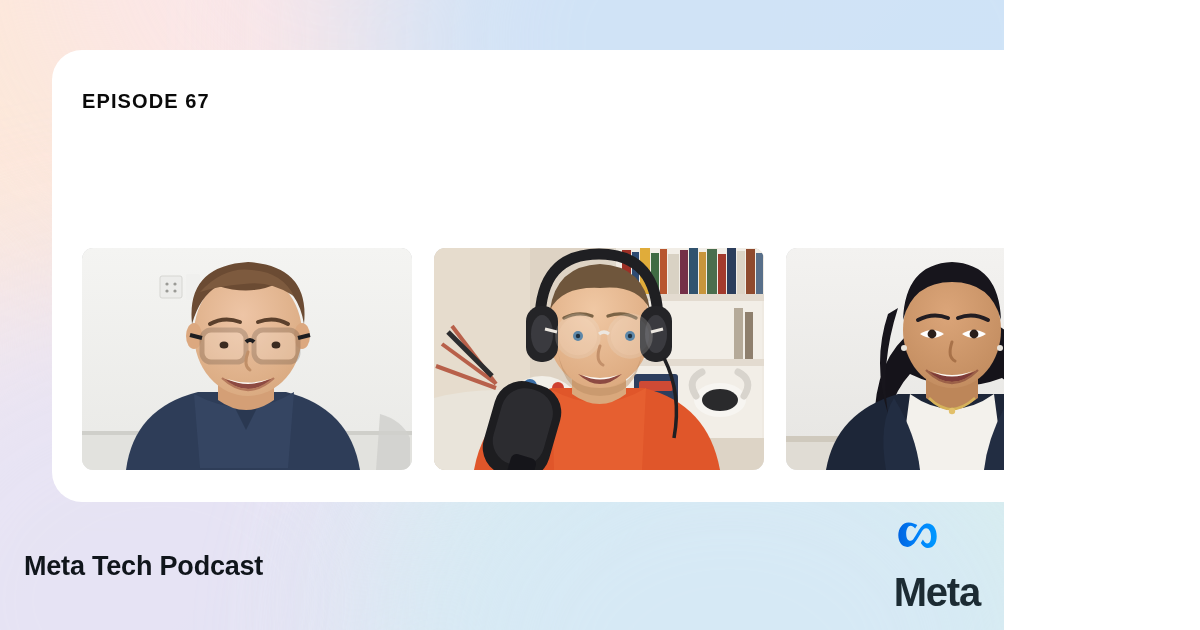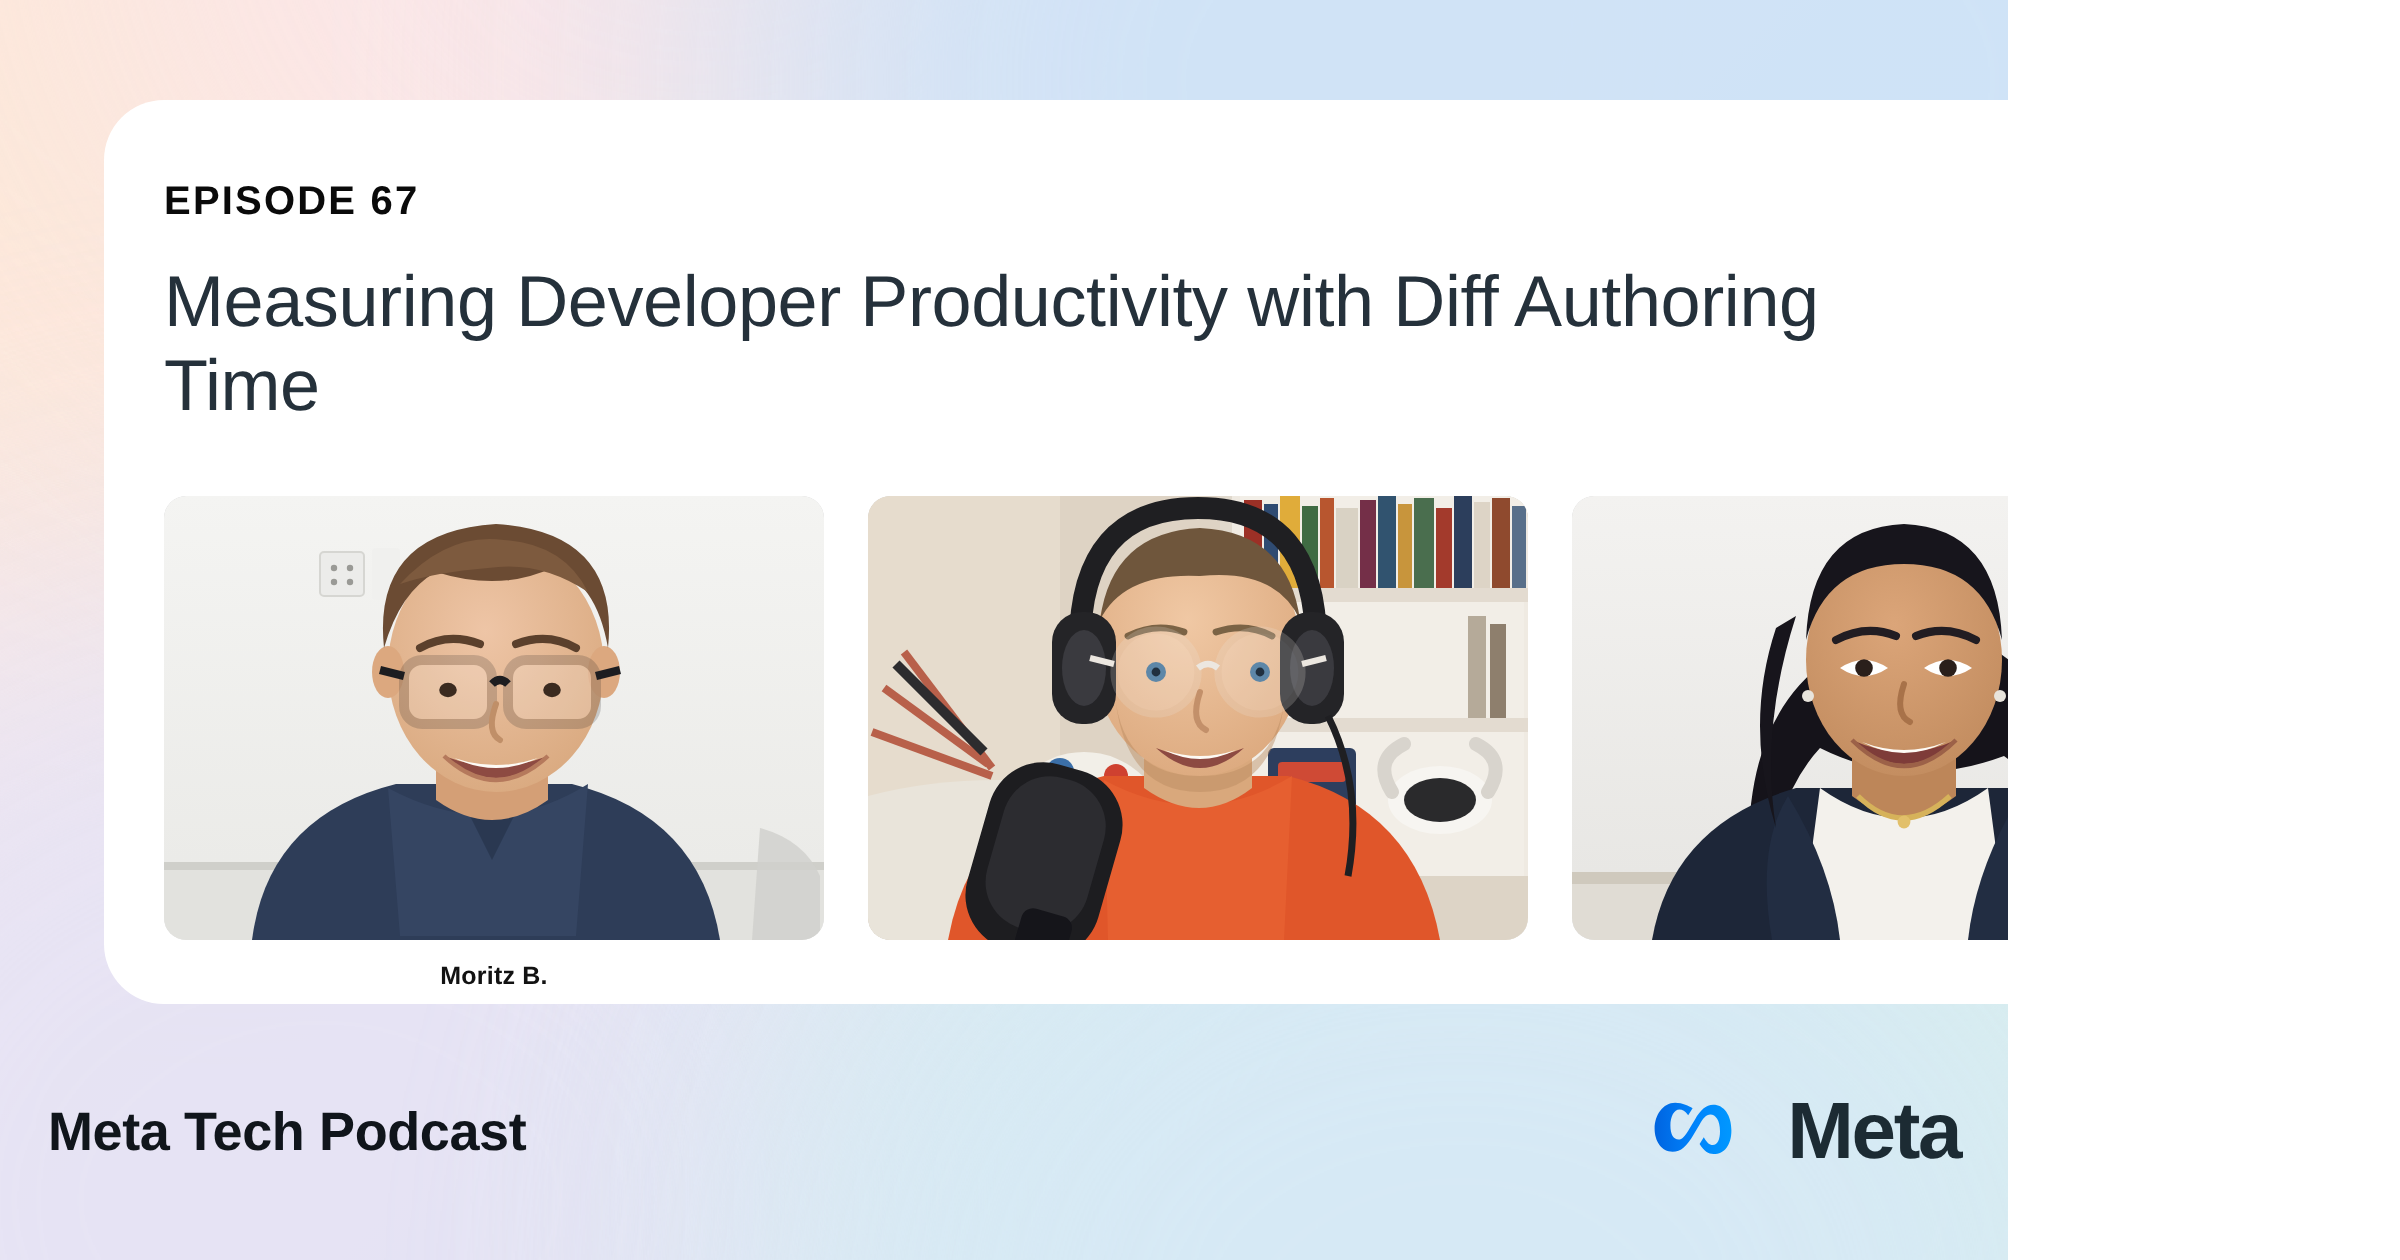--- a/index.html
+++ b/index.html
@@ -97,22 +97,22 @@
     padding:0 24px;
   }
   .podcast-name {
     font-size:27px;
     font-weight:bold;
     color:#10151b;
     letter-spacing:-0.2px;
   }
   .meta-brand {
     display:flex;
-    align-items:center;
     gap:13px;
+    flex-direction:column;
   }
   .meta-wordmark {
     font-size:40px;
     font-weight:bold;
     color:#1c2b33;
     letter-spacing:-1.2px;
   }
 </style>
 </head>
 <body>
@@ -124,21 +124,20 @@
   <div class="blob blob-pink"></div>
   <div class="blob blob-blue"></div>
   <div class="blob blob-lav"></div>
   <div class="blob blob-mint"></div>
   <div class="blob blob-sky"></div>
 
   <div id="card">
 
     <div class="episode-label">EPISODE 67</div>
 
-    <h1 class="episode-title">Measuring Developer Productivity with Diff Authoring Time</h1>
 
     <div class="speakers">
 
       <div class="speaker">
         <div class="photo">
           <svg viewBox="0 0 330 222" xmlns="http://www.w3.org/2000/svg">
             <defs>
               <clipPath id="m-clip">
                   <rect width="330" height="222" rx="11"></rect>
                 </clipPath>
@@ -193,21 +192,20 @@
               <ellipse cx="194" cy="97" rx="4.4" ry="3.6" fill="#3b2b20"></ellipse>
 
               <path d="M166 104 q-5 14 2 18" stroke="#c08f68" stroke-width="3" fill="none" stroke-linecap="round"></path>
 
               <path d="M140 130 q26 22 52 0 q-26 10 -52 0 z" fill="#8d4a42"></path>
               <path d="M145 131 q21 10 42 0 q-21 7 -42 0 z" fill="#fdfaf5"></path>
               <path d="M140 130 q26 24 52 0" stroke="#b5795c" stroke-width="2.2" fill="none"></path>
             </g>
           </svg>
         </div>
-        <div class="speaker-name">Moritz B.</div>
       </div>
 
       <div class="speaker">
         <div class="photo">
           <svg viewBox="0 0 330 222" xmlns="http://www.w3.org/2000/svg">
             <defs>
               <clipPath id="p-clip">
                   <rect width="330" height="222" rx="11"></rect>
                 </clipPath>
               <radialGradient id="p-skin" cx="45%" cy="35%" r="70%">

